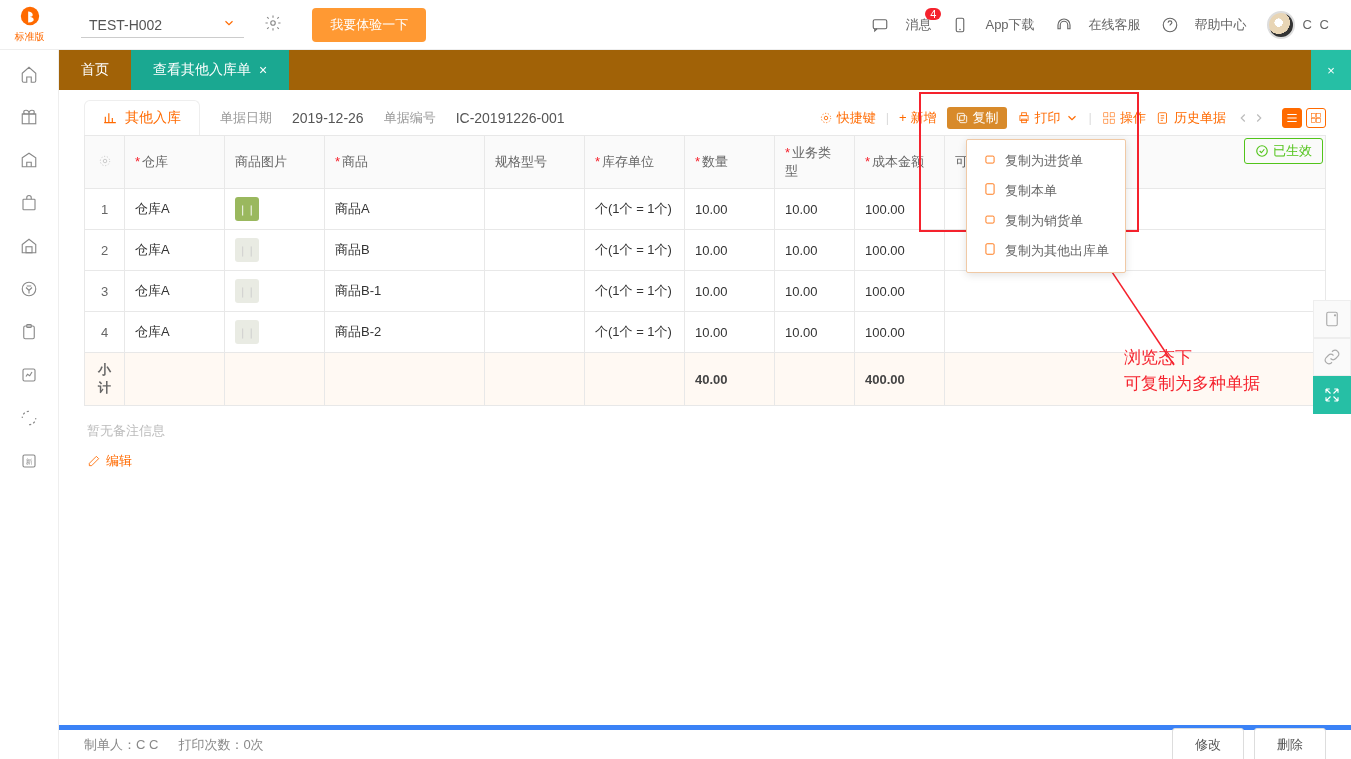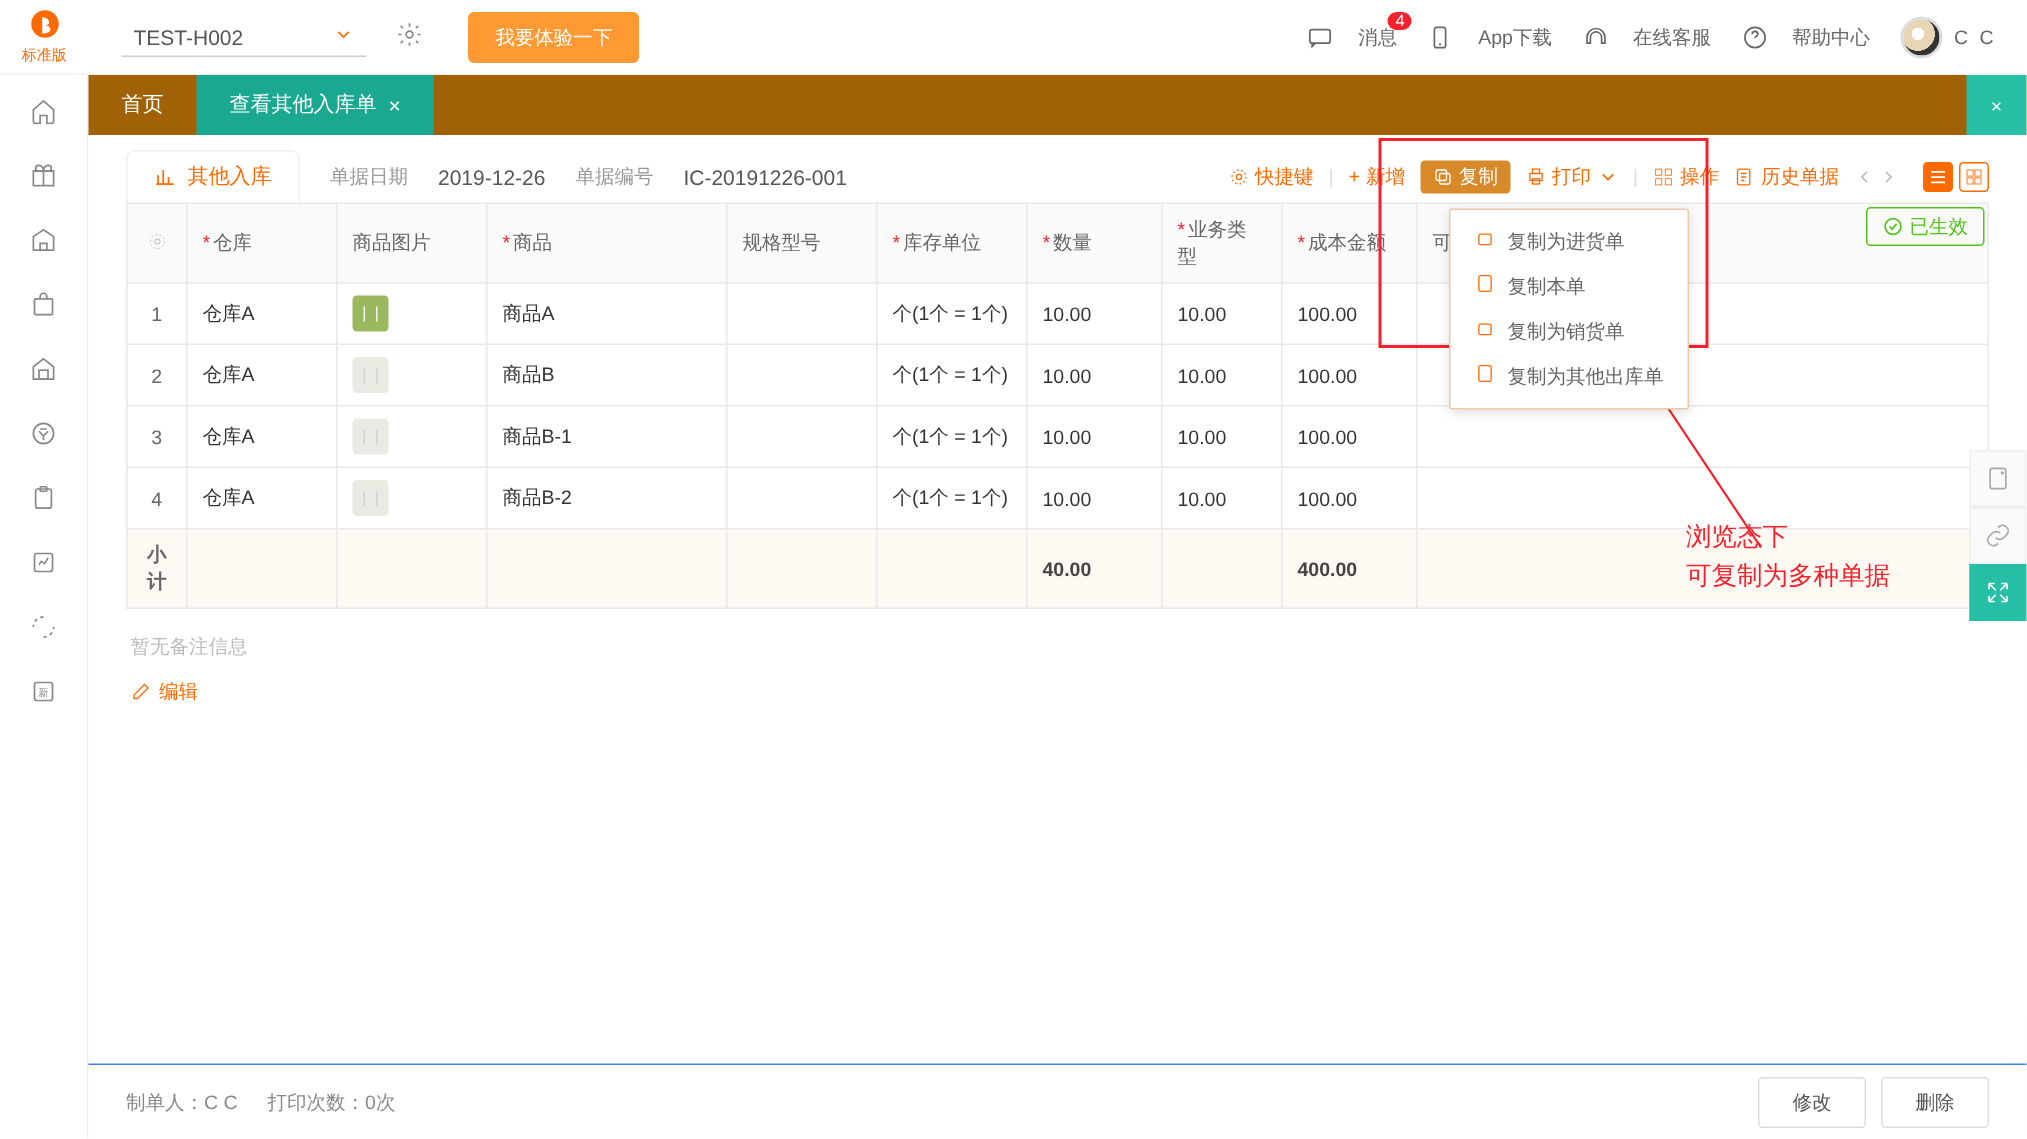--- a/index.html
+++ b/index.html
@@ -57,21 +57,21 @@
 .subtotal-row td { background: #fff9f3; font-weight: bold; color: #444; }
 .product-img { width: 24px; height: 24px; background: #9ab85e; border-radius: 3px; display: inline-flex; align-items: center; justify-content: center; color: #fff; font-size: 10px; }
 .product-img.pale { background: #e9ebe3; color: #ccc; }
 .remarks-section { padding: 16px 28px; }
 .remarks-title { font-size: 14px; color: #444; margin-bottom: 10px; }
 .remarks-empty { color: #bbb; font-size: 13px; margin-bottom: 12px; }
 .edit-link { color: #ff6a00; font-size: 13px; display: flex; align-items: center; gap: 5px; cursor: pointer; }
 .annotation-box { position: absolute; border: 2px solid #f5222d; pointer-events: none; }
 .annotation-arrow { position: absolute; pointer-events: none; }
 .annotation-text { position: absolute; color: #f5222d; font-size: 17px; line-height: 1.5; }
-.footer-bar { position: absolute; bottom: 0; left: 59px; right: 0; height: 50px; background: #fff; border-top: 1px solid #3b82f6; display: flex; align-items: center; padding: 0 25px; font-size: 13px; color: #888; margin-top: 10px; }
+.footer-bar { position: absolute; bottom: 0; left: 59px; right: 0; height: 34px; background: #fff; border-top: 5px solid #3b82f6; display: flex; align-items: center; padding: 0 25px; font-size: 13px; color: #888; margin-top: 10px; }
 .footer-spacer { flex: 1; }
 .footer-btn { border: 1px solid #ddd; background: #fff; padding: 7px 22px; border-radius: 3px; margin-left: 10px; cursor: pointer; font-size: 13px; color: #555; }
 .side-dock { position: absolute; right: 0; top: 250px; width: 38px; display: flex; flex-direction: column; gap: 0; }
 .dock-item { width: 38px; height: 38px; display: flex; align-items: center; justify-content: center; background: #fafafa; border: 1px solid #eee; color: #aaa; cursor: pointer; }
 .dock-item.active { background: #26bfa5; color: #fff; border-color: #26bfa5; }
 .caret-wrap { display: inline-flex; align-items: center; gap: 2px; color: #bbb; }
 svg.ico { width: 14px; height: 14px; flex-shrink: 0; }
 svg.ico18 { width: 18px; height: 18px; }
 </style>
 </head>

